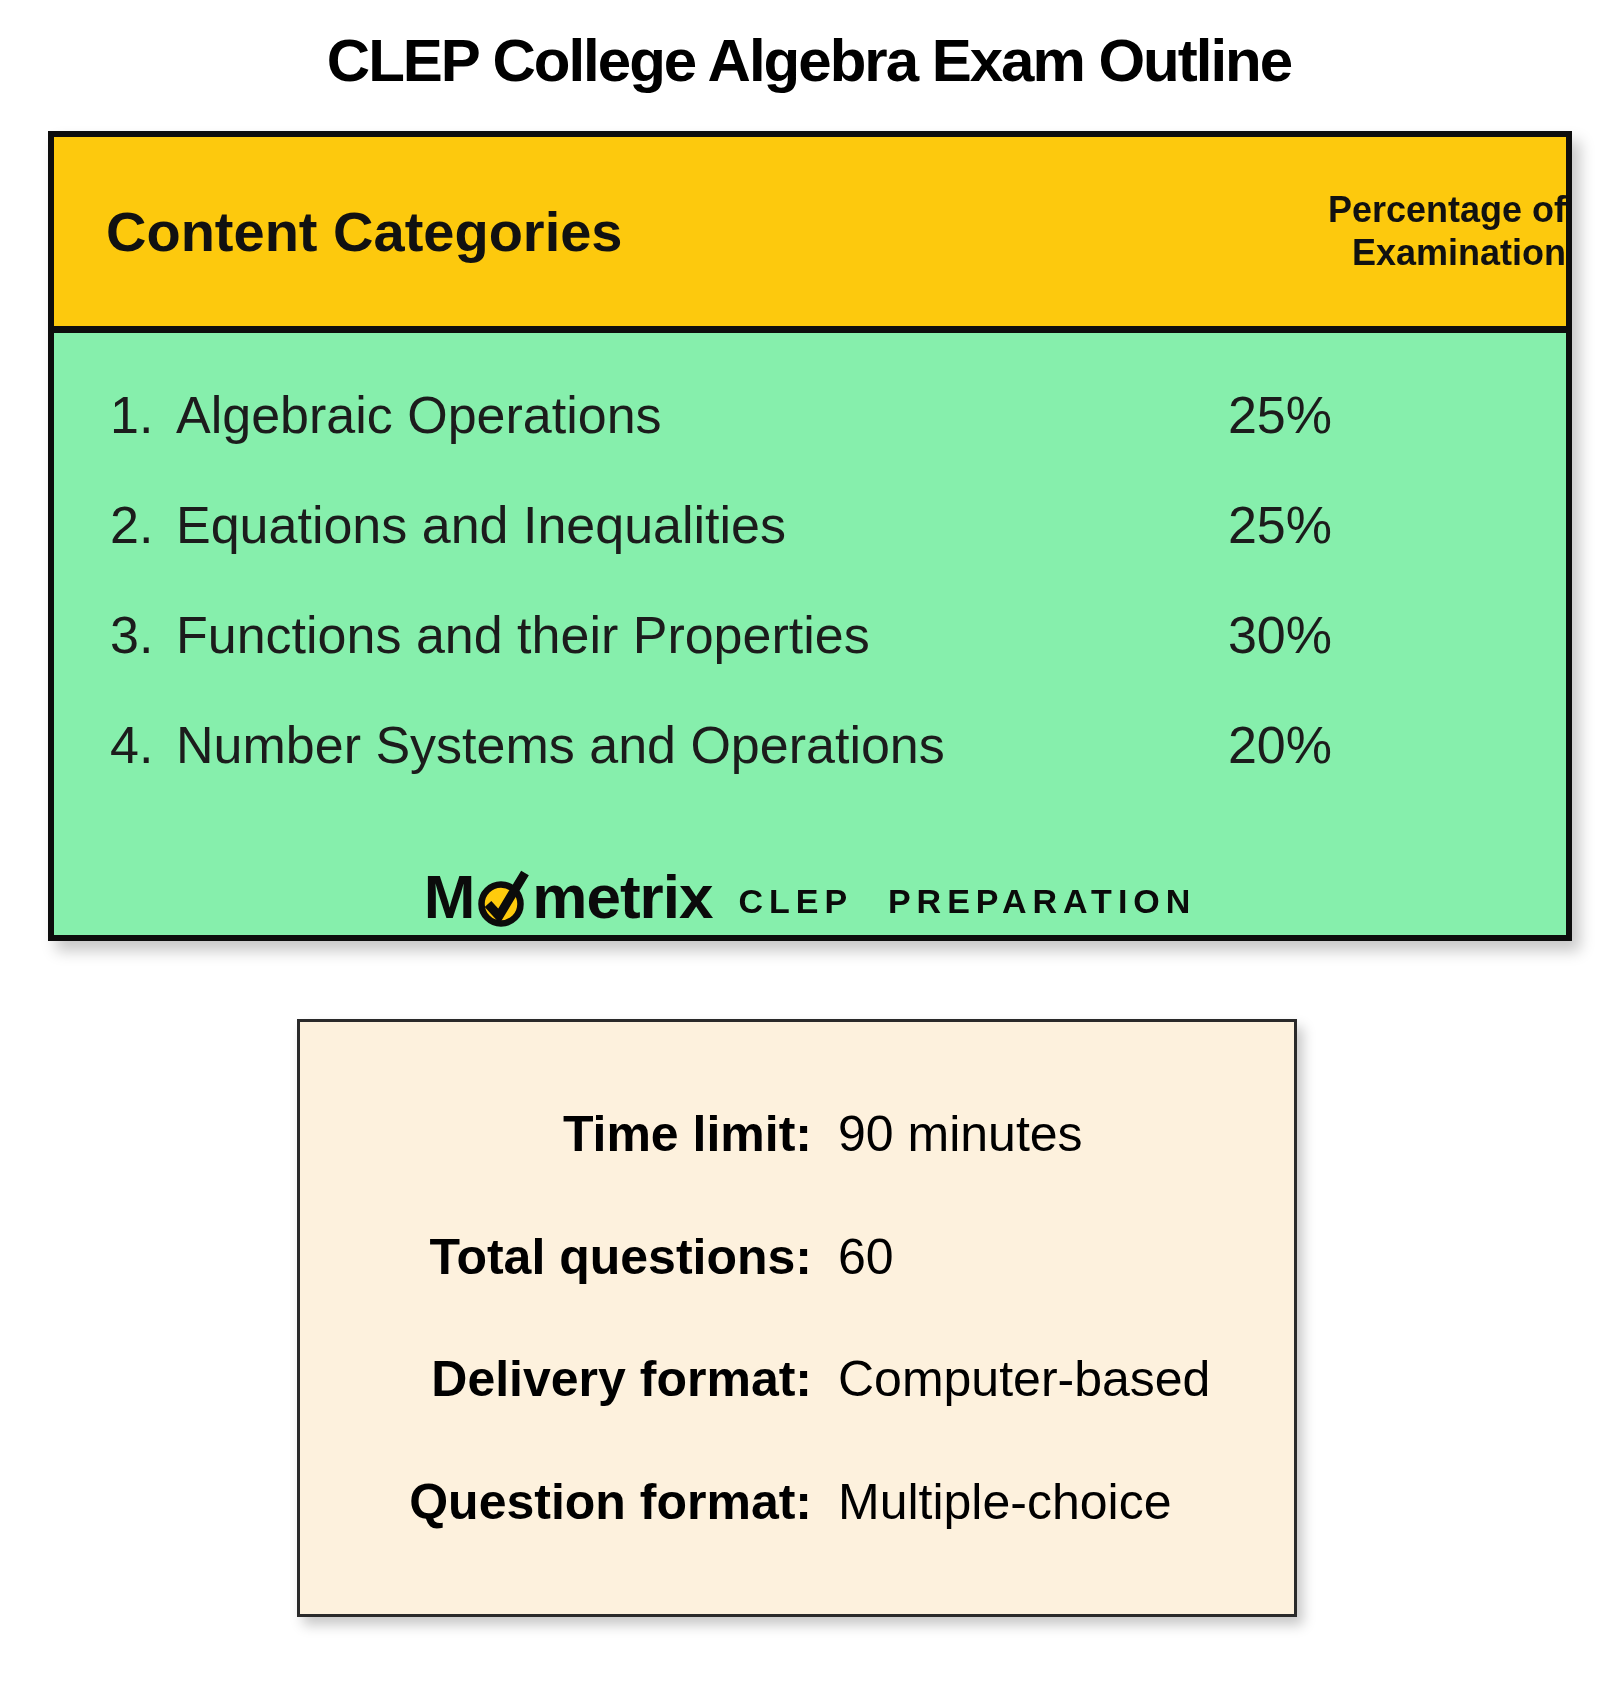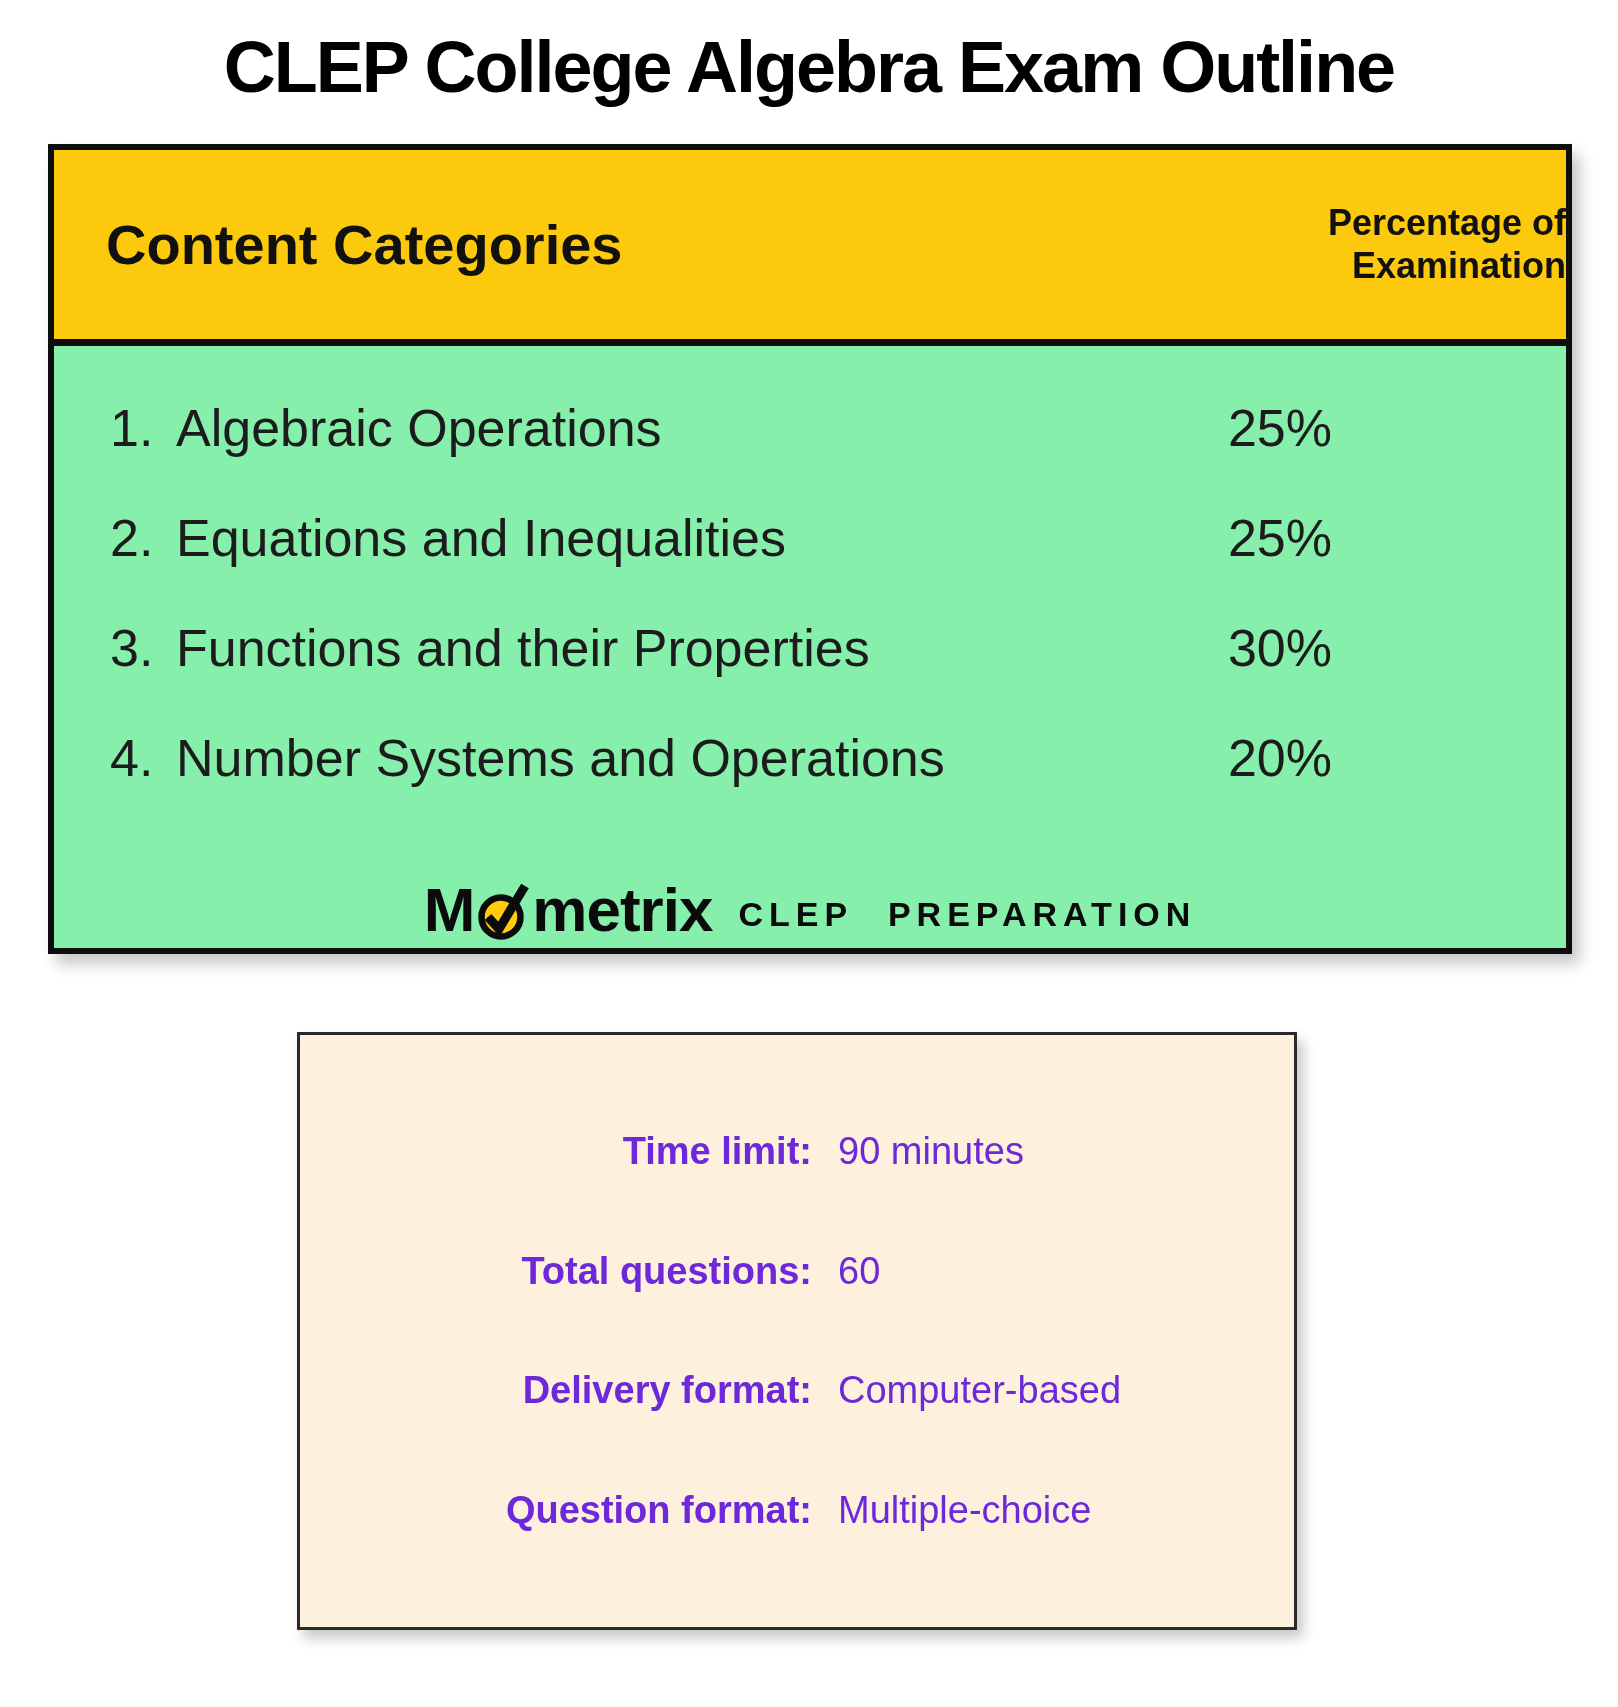--- a/index.html
+++ b/index.html
@@ -12,21 +12,21 @@
   .page {
     position: relative;
     width: 1618px;
     height: 1707px;
     background: #ffffff;
     overflow: hidden;
   }
   .title {
     margin: 26px 0 0 0;
     text-align: center;
-    font-size: 72px;
+    font-size: 60px;
     font-weight: bold;
     letter-spacing: -2px;
     color: #000000;
   }
   
   .outline-table {
     box-sizing: border-box;
     margin: 36px auto 0 auto;
     margin-left: 48px;
     width: 1524px;
@@ -127,22 +127,22 @@
     border: 3px solid #2a2a2a;
     box-shadow: 6px 8px 12px rgba(0,0,0,0.22);
     display: flex;
     flex-direction: column;
     justify-content: space-evenly;
     padding: 18px 0;
   }
   .info-row {
     display: flex;
     align-items: baseline;
-    font-size: 38px;
-    color: #6d28d9;
+    font-size: 50px;
+    color: #000000;
   }
   .info-label {
     width: 512px;
     text-align: right;
     font-weight: bold;
     flex-shrink: 0;
   }
   .info-value {
     margin-left: 26px;
   }

